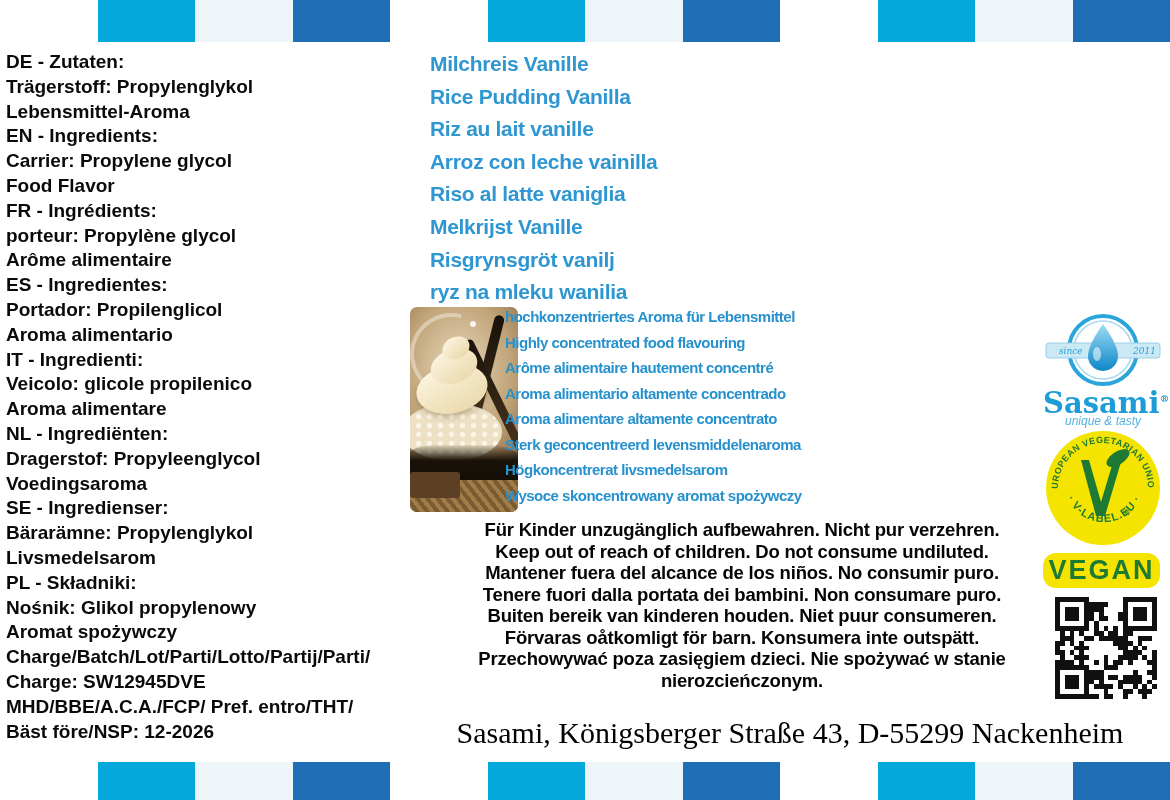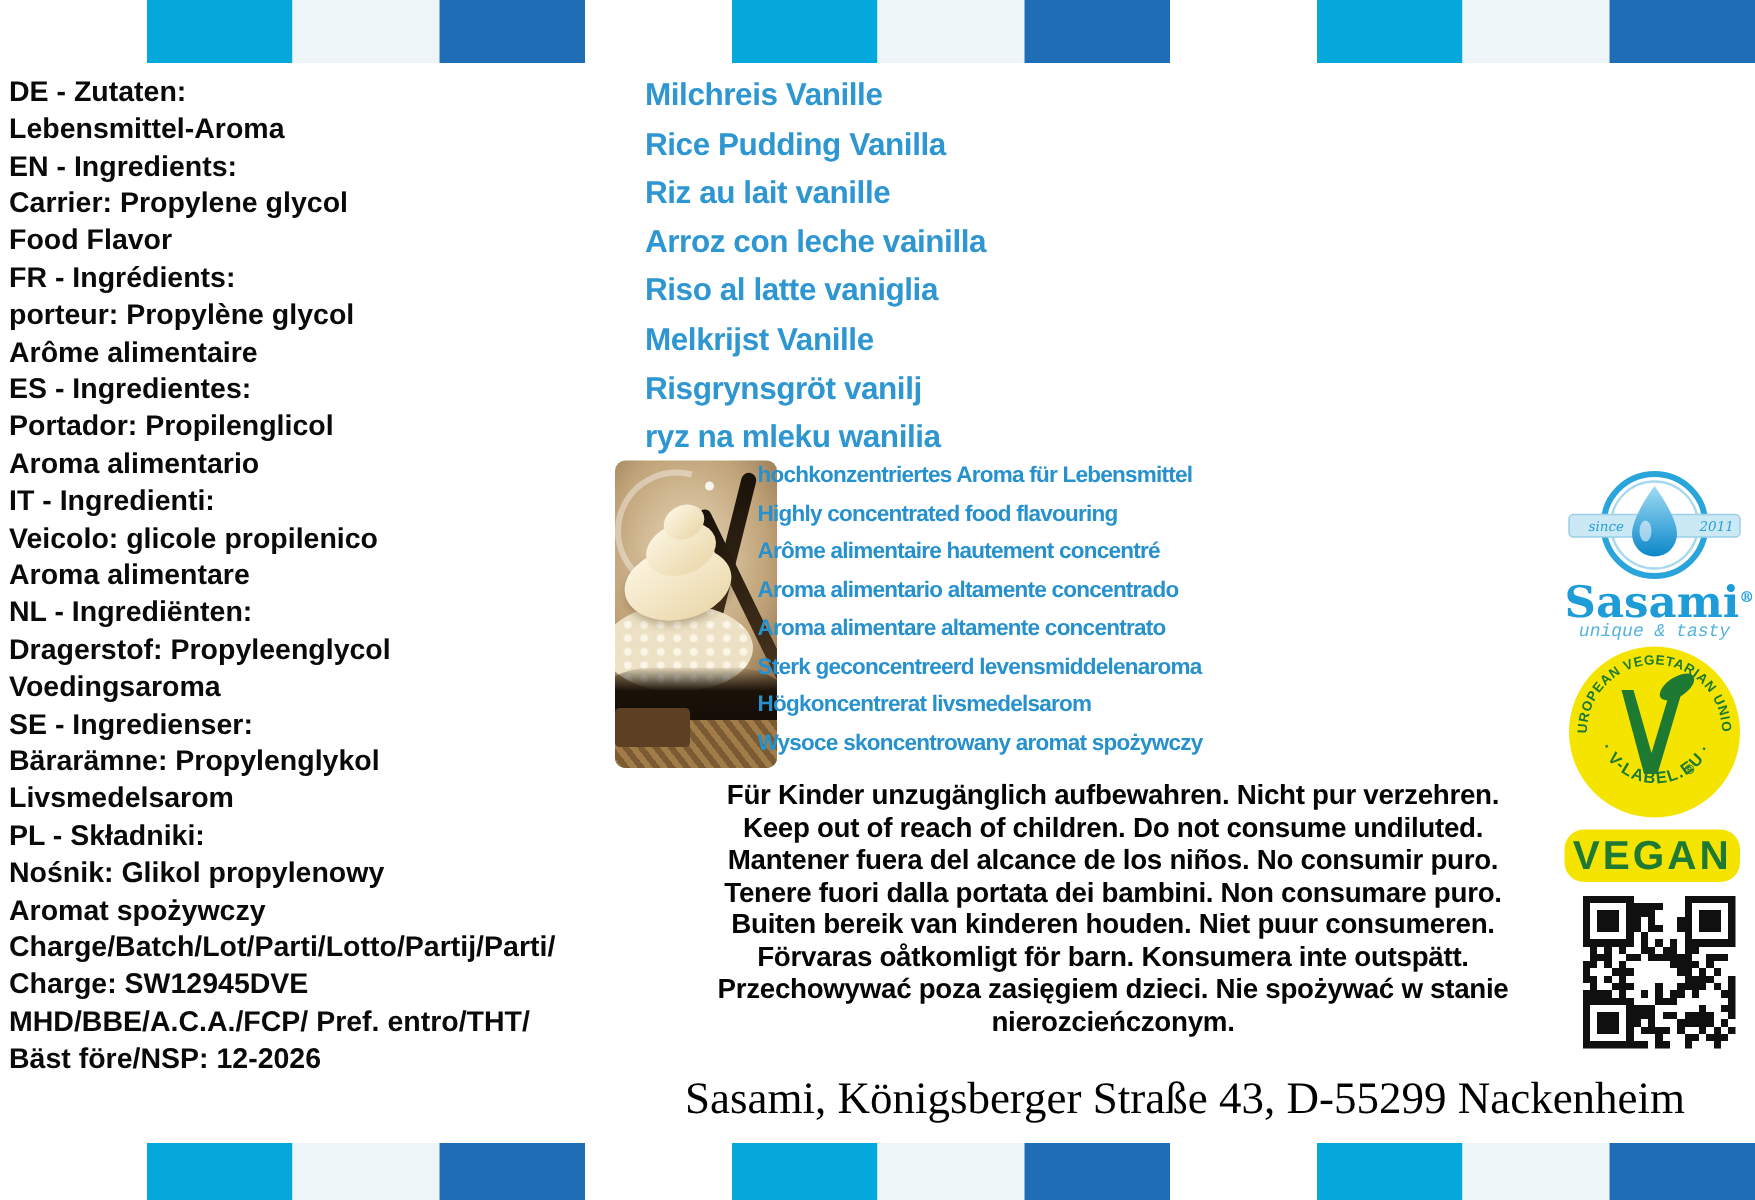--- a/index.html
+++ b/index.html
@@ -48,21 +48,21 @@
          background:linear-gradient(#39281711,#1a1209 30%,#0e0a05);border-radius:50% 50% 48% 48%/70% 70% 100% 100%;}
   .photo .burlap{position:absolute;left:0;bottom:0;width:108px;height:32px;
          background:repeating-linear-gradient(52deg,#a07c48 0 4px,#7a5b32 4px 8px);}
   .photo .board{position:absolute;left:0;bottom:14px;width:50px;height:26px;background:#5d3f24;border-radius:3px;}
   
   .logo{position:absolute;left:1043px;top:308px;width:120px;height:122px;text-align:center;}
   .logo .wordmark{position:absolute;left:0;top:76px;width:120px;color:var(--logo-blue);
          font-family:"DejaVu Serif",serif;font-weight:bold;font-size:29px;line-height:30px;letter-spacing:0px;}
   .logo .wordmark sup{font-size:10px;vertical-align:super;}
   .logo .tagline{position:absolute;left:0;top:106px;width:120px;color:#54b4de;
-         font-family:Liberation Mono, monospace;font-style:italic;font-size:12px;}
+         font-family:Liberation Sans, sans-serif;font-style:italic;font-size:12px;}
   
   .vlabel{position:absolute;left:1043px;top:428px;width:120px;height:120px;}
   .vegan{position:absolute;left:1043px;top:553px;width:117px;height:35px;background:var(--vlabel-yellow);
          color:var(--vlabel-green);font-weight:bold;font-size:27px;letter-spacing:2px;text-align:center;
          line-height:35px;font-family:"Liberation Sans",sans-serif;border-radius:13px;}
   
   .qr{position:absolute;left:1055px;top:597px;width:102px;height:102px;}
 </style>
 </head>
 <body>
@@ -81,20 +81,21 @@
       <div class="stripe" style="background: rgb(31, 110, 181);"></div>
       <div class="stripe" style="background: rgb(255, 255, 255);"></div>
       <div class="stripe" style="background: rgb(5, 168, 218);"></div>
       <div class="stripe" style="background: rgb(238, 245, 249);"></div>
       <div class="stripe" style="background: rgb(31, 110, 181);"></div>
     </div>
 
   <div class="left-col">
 
   <div class="ing-line">DE - Zutaten:</div>
+      <div class="ing-line">Trägerstoff: Propylenglykol</div>
       <div class="ing-line">Lebensmittel-Aroma</div>
       <div class="ing-line">EN - Ingredients:</div>
       <div class="ing-line">Carrier: Propylene glycol</div>
       <div class="ing-line">Food Flavor</div>
       <div class="ing-line">FR - Ingrédients:</div>
       <div class="ing-line">porteur: Propylène glycol</div>
       <div class="ing-line">Arôme alimentaire</div>
       <div class="ing-line">ES - Ingredientes:</div>
       <div class="ing-line">Portador: Propilenglicol</div>
       <div class="ing-line">Aroma alimentario</div>

